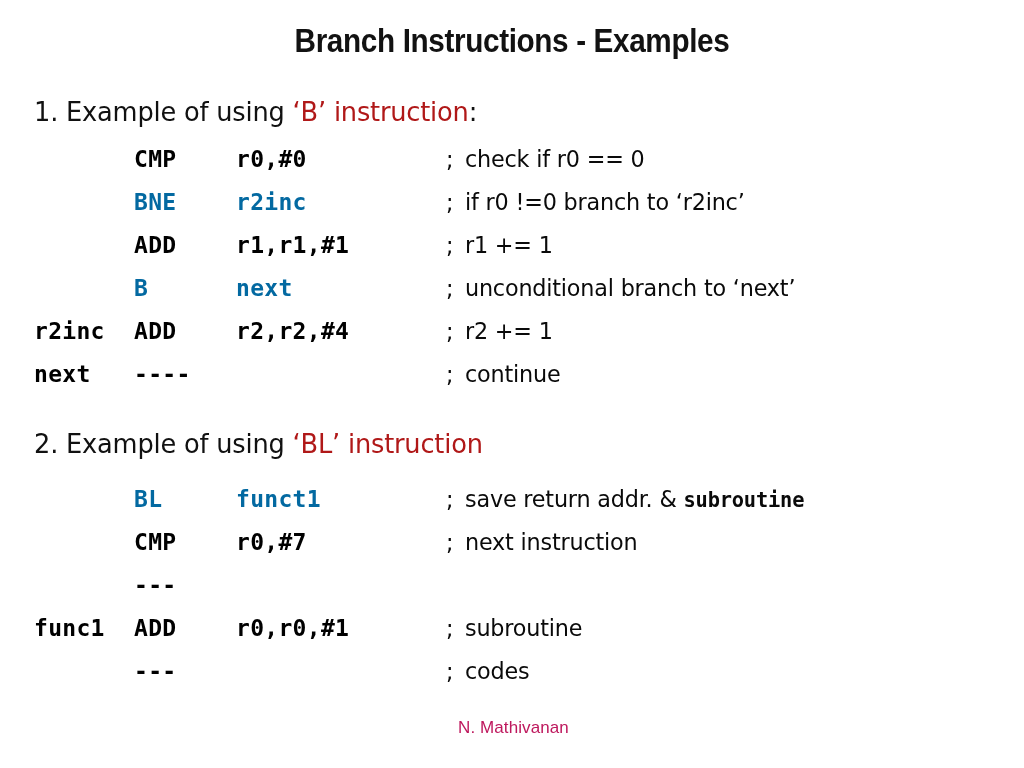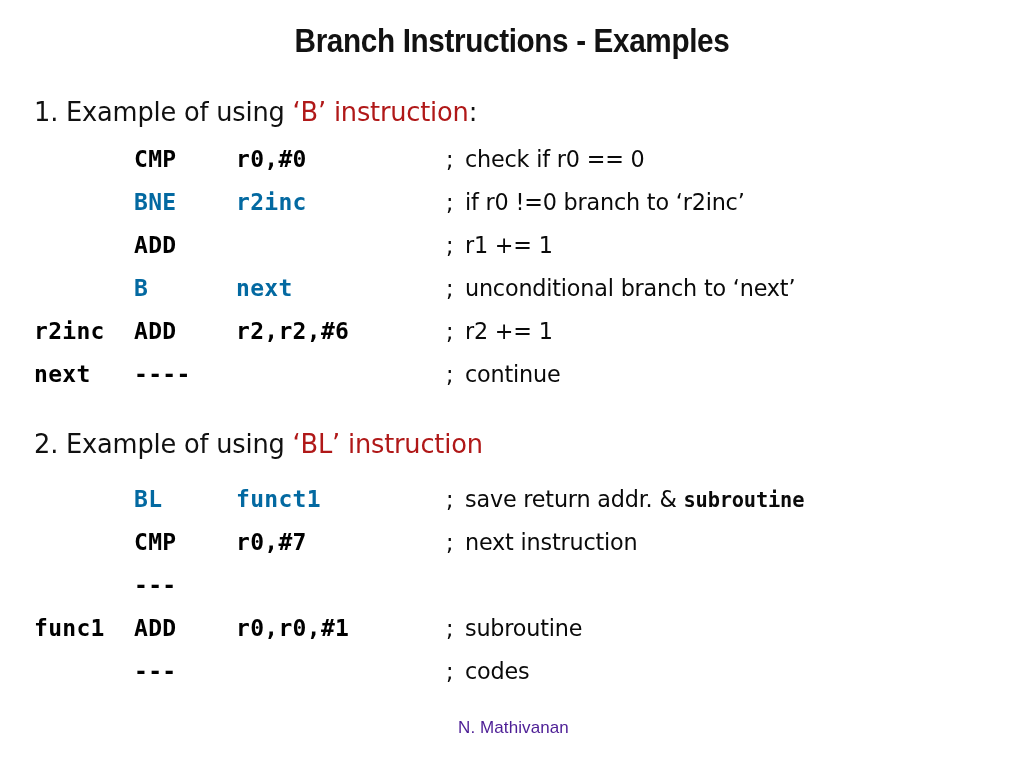--- a/index.html
+++ b/index.html
@@ -99,21 +99,21 @@
 
   .blue { color: #0369a1; }
 
   
   .watermark {
     position: absolute;
     left: 458px;
     top: 718px;
     font-family: "Liberation Sans", sans-serif;
     font-size: 17px;
-    color: #4c1d95;
+    color: #be185d;
     white-space: nowrap;
     letter-spacing: 0.1px;
   }
 </style>
 </head>
 <body>
 
 <div class="slide-title">Branch Instructions - Examples</div>
 
 <div class="section-heading" id="heading-1">
@@ -132,34 +132,35 @@
   <div class="code-row">
     <span class="col label"></span>
     <span class="col mnemonic blue">BNE</span>
     <span class="col operand blue">r2inc</span>
     <span class="col comment"><span class="semi">;</span><span>if r0 !=0 branch to ‘r2inc’</span></span>
   </div>
 
   <div class="code-row">
     <span class="col label"></span>
     <span class="col mnemonic">ADD</span>
+    <span class="col operand">r1,r1,#1</span>
     <span class="col comment"><span class="semi">;</span><span>r1 += 1</span></span>
   </div>
 
   <div class="code-row">
     <span class="col label"></span>
     <span class="col mnemonic blue">B</span>
     <span class="col operand blue">next</span>
     <span class="col comment"><span class="semi">;</span><span>unconditional branch to ‘next’</span></span>
   </div>
 
   <div class="code-row">
     <span class="col label">r2inc</span>
     <span class="col mnemonic">ADD</span>
-    <span class="col operand">r2,r2,#6</span>
+    <span class="col operand">r2,r2,#4</span>
     <span class="col comment"><span class="semi">;</span><span>r2 += 1</span></span>
   </div>
 
   <div class="code-row">
     <span class="col label">next</span>
     <span class="col mnemonic">----</span>
     <span class="col operand"></span>
     <span class="col comment"><span class="semi">;</span><span>continue</span></span>
   </div>
 

